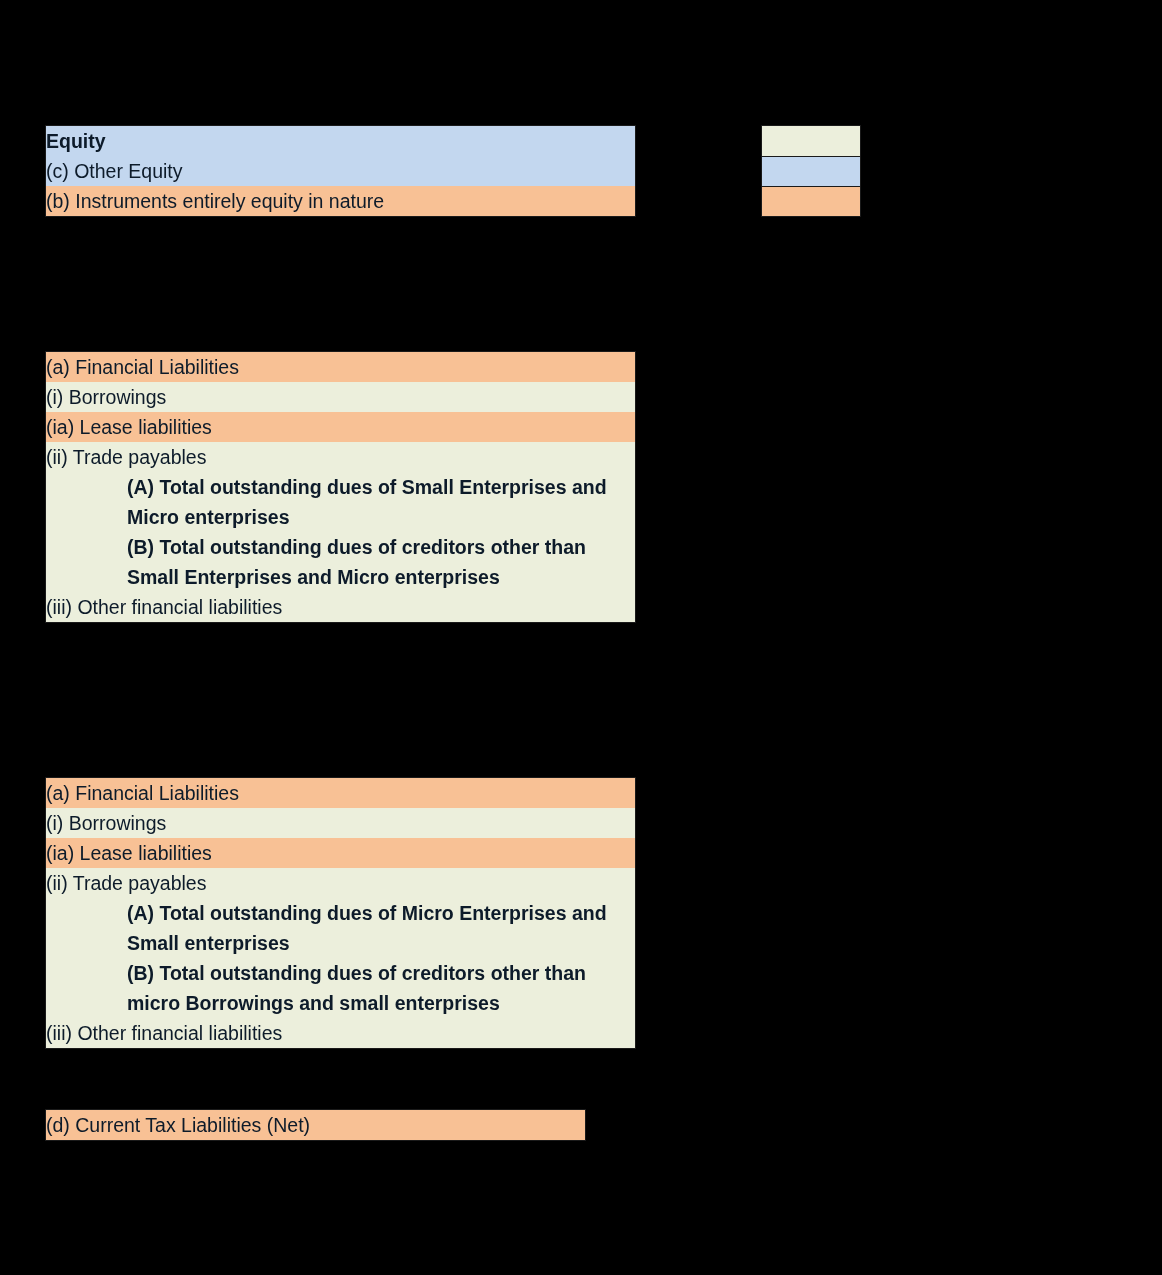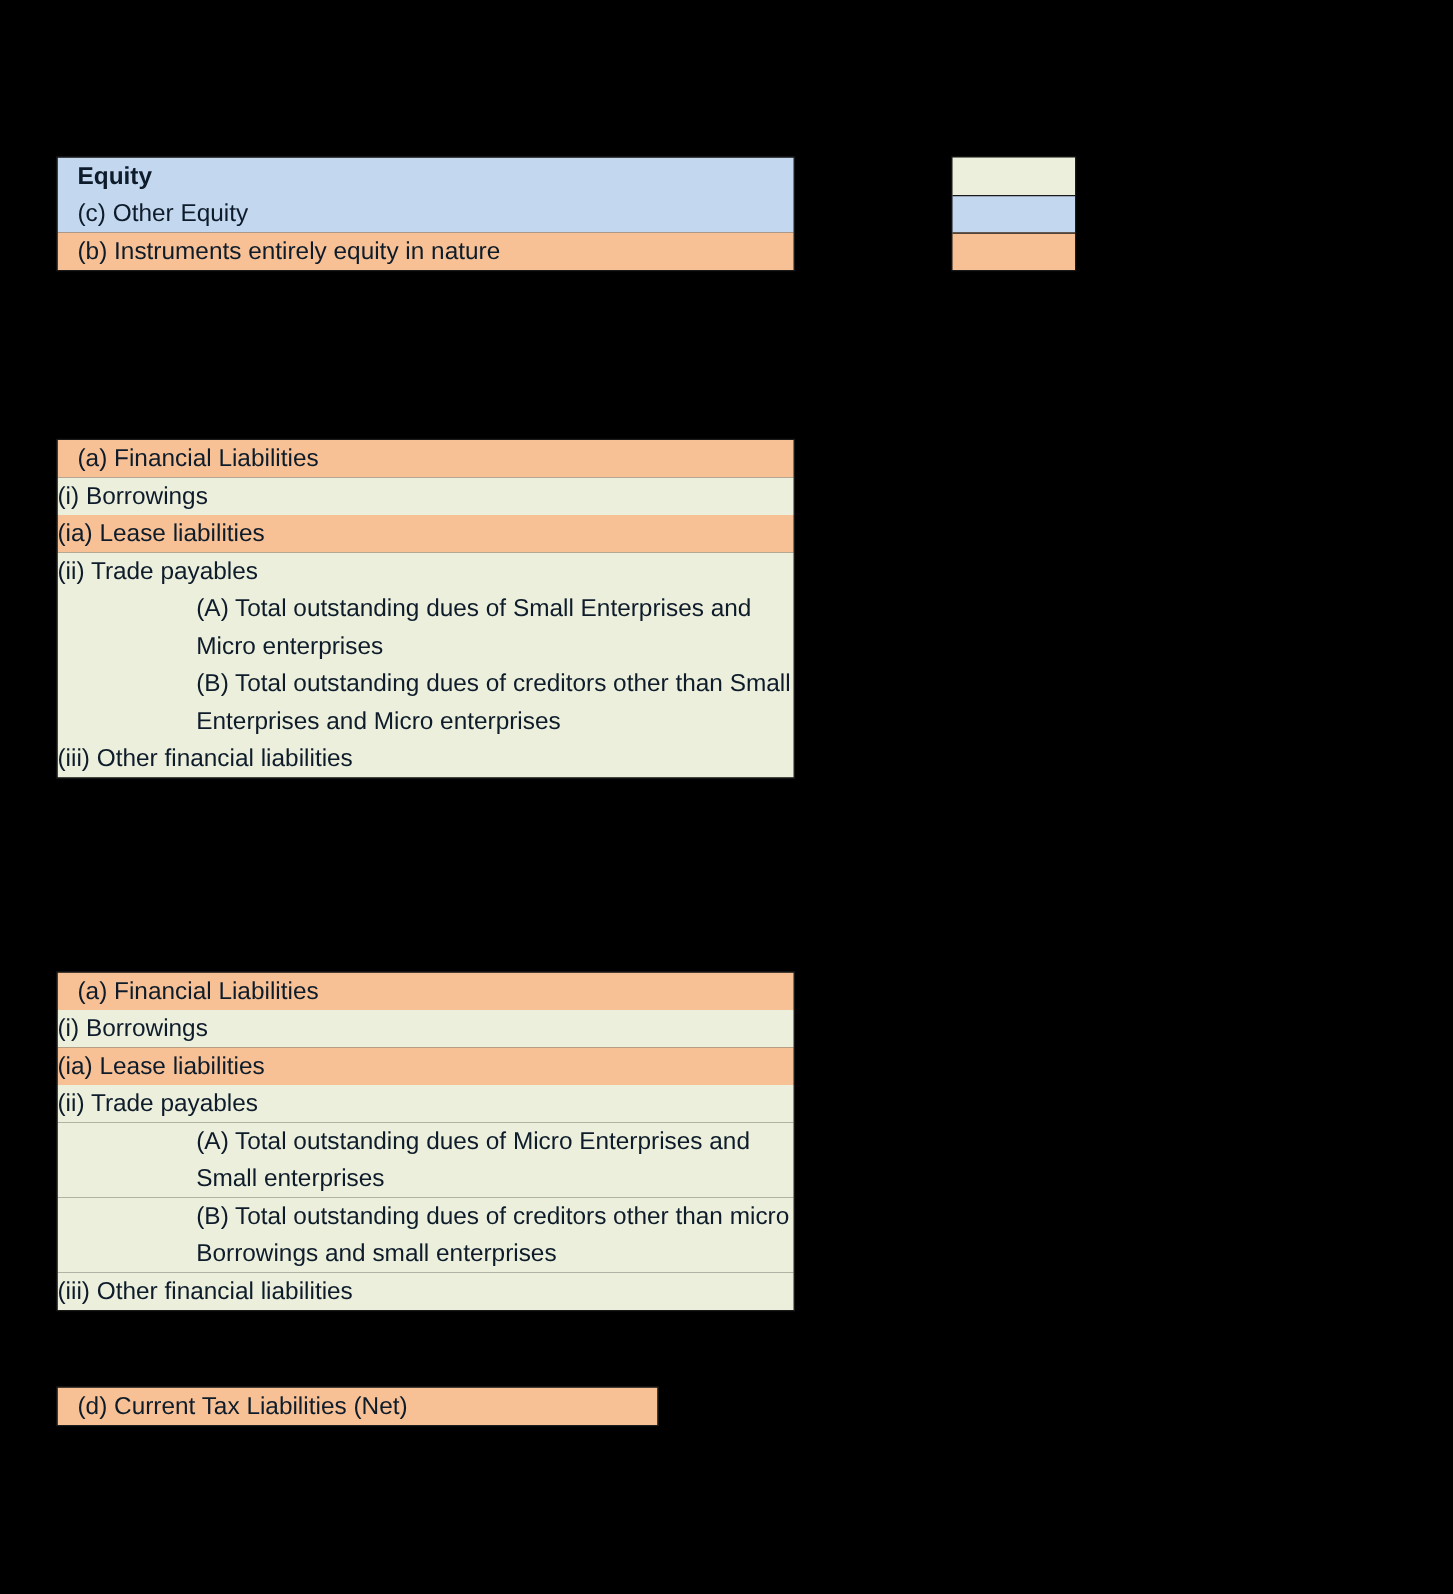--- a/index.html
+++ b/index.html
@@ -38,29 +38,29 @@
   .row.bold {
     font-weight: bold;
   }
 
   
   .fill-blue  { background: #c3d7ef; }
   .fill-peach { background: #f8c195; }
   .fill-cream { background: #ecefdc; }
 
   
-  .lvl0 { padding-left: 16px; }
+  .lvl0 { padding-left: 0; }
   .lvl1 { }
-  .lvl2 { padding-left: 111px; }
+  .lvl2 { padding-left: 81px; font-weight: bold; }
 
   
   #block-equity            { left: 45px;  top: 125px;  width: 591px; }
   #block-noncurrent        { left: 45px;  top: 351px;  width: 591px; }
   #block-current           { left: 45px;  top: 777px;  width: 591px; }
-  #block-current-tax       { left: 45px;  top: 1109px; width: 482px; }
+  #block-current-tax       { left: 45px;  top: 1109px; width: 541px; }
 
   
   #legend {
     position: absolute;
     left: 761px;
     top: 125px;
     width: 100px;
     border: 1px solid #1a1a1a;
     box-sizing: border-box;
   }

